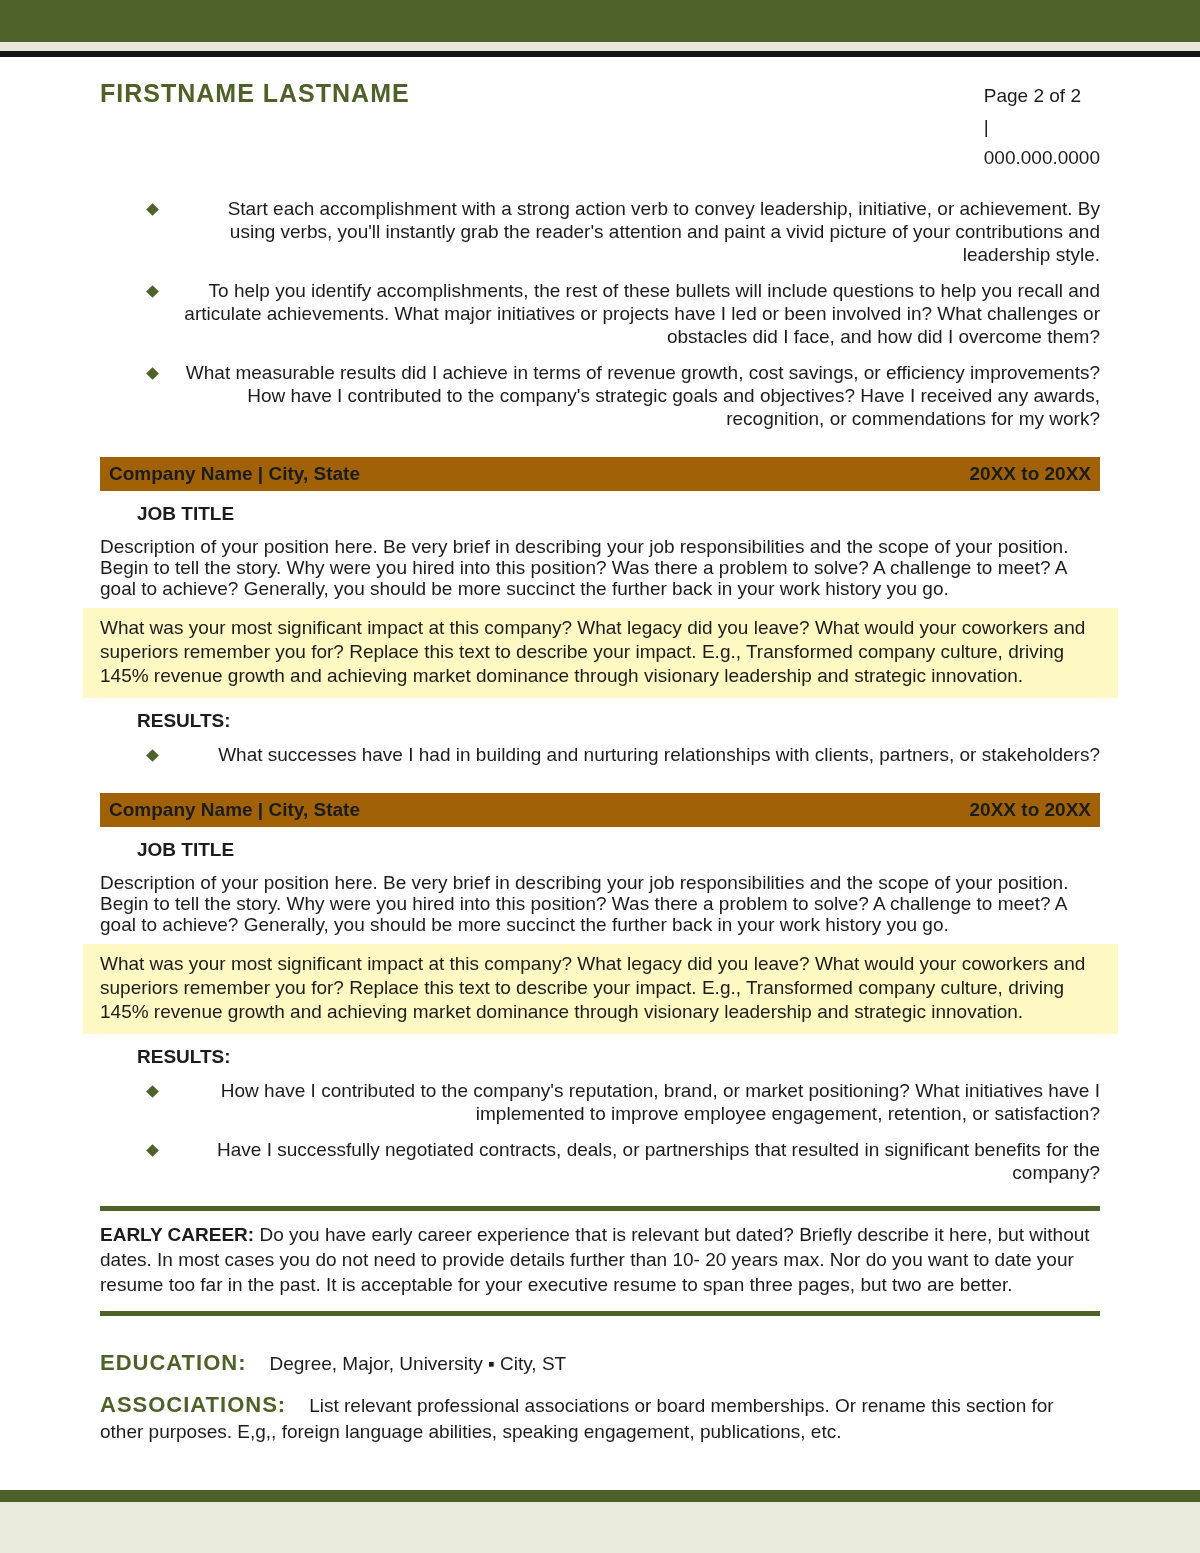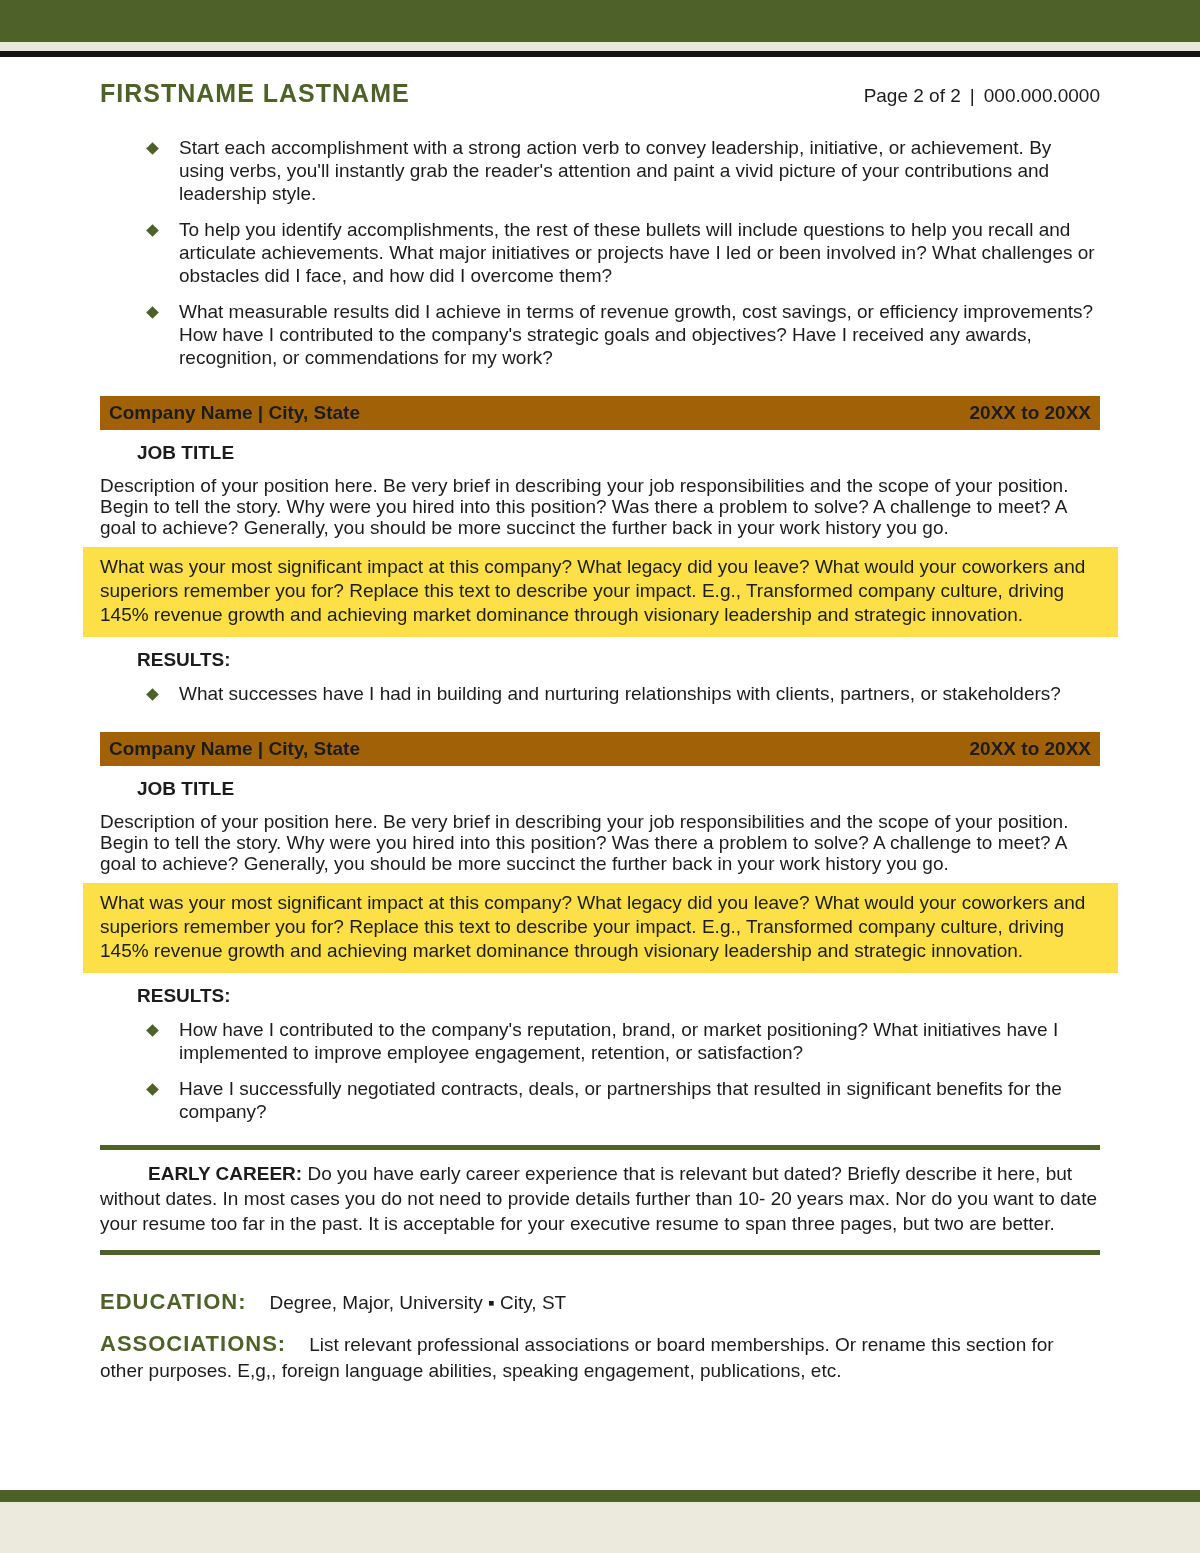--- a/index.html
+++ b/index.html
@@ -19,25 +19,25 @@
   .content { padding:0 100px; }
 
   .header-row {
     display:flex; justify-content:space-between; align-items:baseline;
     margin-top:22px;
   }
   .name {
     color:#4e6128; font-weight:bold; font-size:25px;
     letter-spacing:1px;
   }
-  .page-info { font-size:19px; color:#1c1c1c; display:flex; gap:9px; align-items:baseline; }
+  .page-info { font-size:19px; color:#1c1c1c; display:flex; gap:9px; align-items:baseline;flex-direction:column; }
   .page-info .pipe { font-weight:400; }
 
   .bullet-list { margin-top:28px; }
-  .bullet-item { display:flex; margin-bottom:13px; }
+  .bullet-item { display:flex; margin-bottom:13px;text-align:right; }
   .bullet-item .diamond {
     flex:0 0 auto;
     width:9px; height:9px; background:#4e6128;
     transform:rotate(45deg);
     margin:8px 0 0 48px;
   }
   .bullet-item .btext {
     margin-left:22px;
     font-size:19px; line-height:23px;
     width:925px;
@@ -52,39 +52,39 @@
   }
   .job-title {
     font-size:19px; font-weight:bold;
     margin:12px 0 0 37px;
   }
   .job-desc {
     margin-top:11px;
     font-size:19px; line-height:21px;
   }
   .impact-box {
-    background:#fde047;
+    background:#fef9c3;
     margin:9px -18px 0 -17px;
     padding:8px 17px 10px 17px;
     font-size:19px; line-height:24px;
   }
   .results-heading {
     font-size:19px; font-weight:bold;
     margin:12px 0 0 37px;
   }
   .results-list { margin-top:11px; }
 
   .early-career {
     margin-top:22px;
     border-top:5px solid #4e6128;
     border-bottom:5px solid #4e6128;
     padding:11px 0 14px 0;
     font-size:19px; line-height:25px;
   }
-  .lead-label { font-weight:bold;margin-left:48px; }
+  .lead-label { font-weight:bold; }
 
   .edu-line { margin-top:34px; font-size:19px; }
   .assoc-block { margin-top:16px; font-size:19px; line-height:26px; }
   .green-heading {
     color:#4e6128; font-weight:bold; font-size:22px;
     letter-spacing:1px;
     margin-right:23px;
   }
 
   .footer-green { position:absolute; left:0; bottom:51px; width:100%; height:12px; background:#4e6128; }

